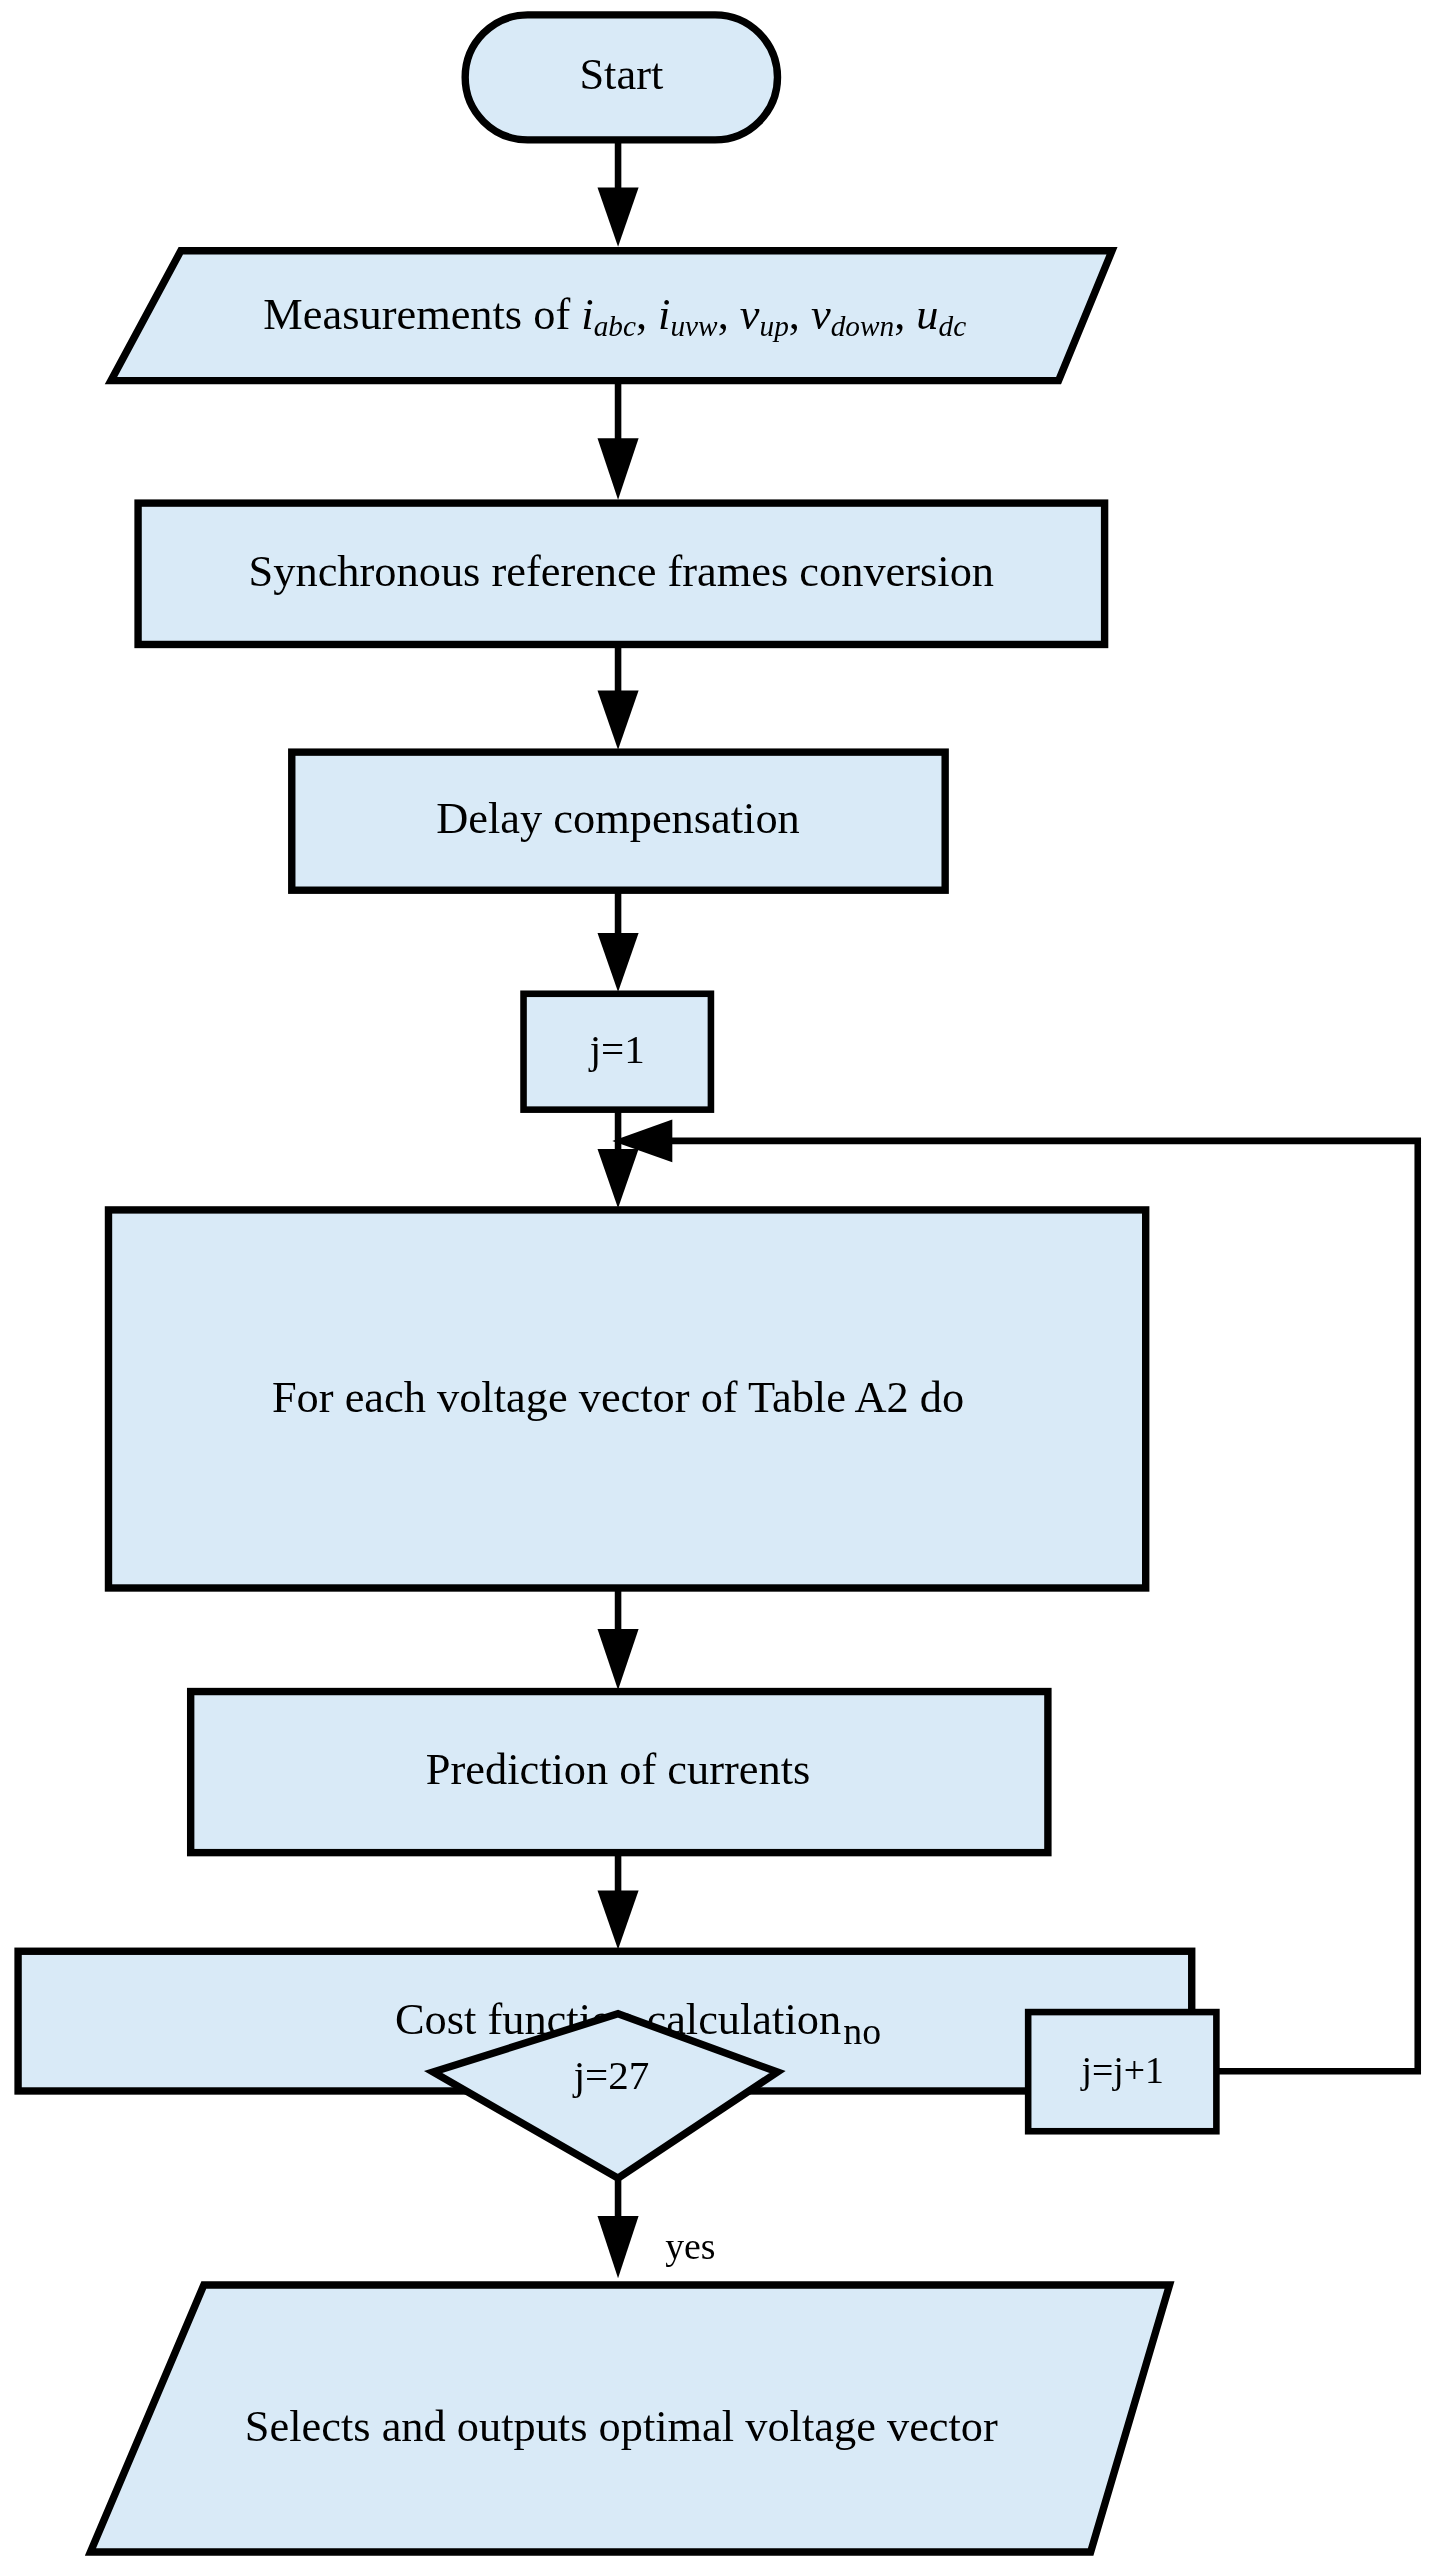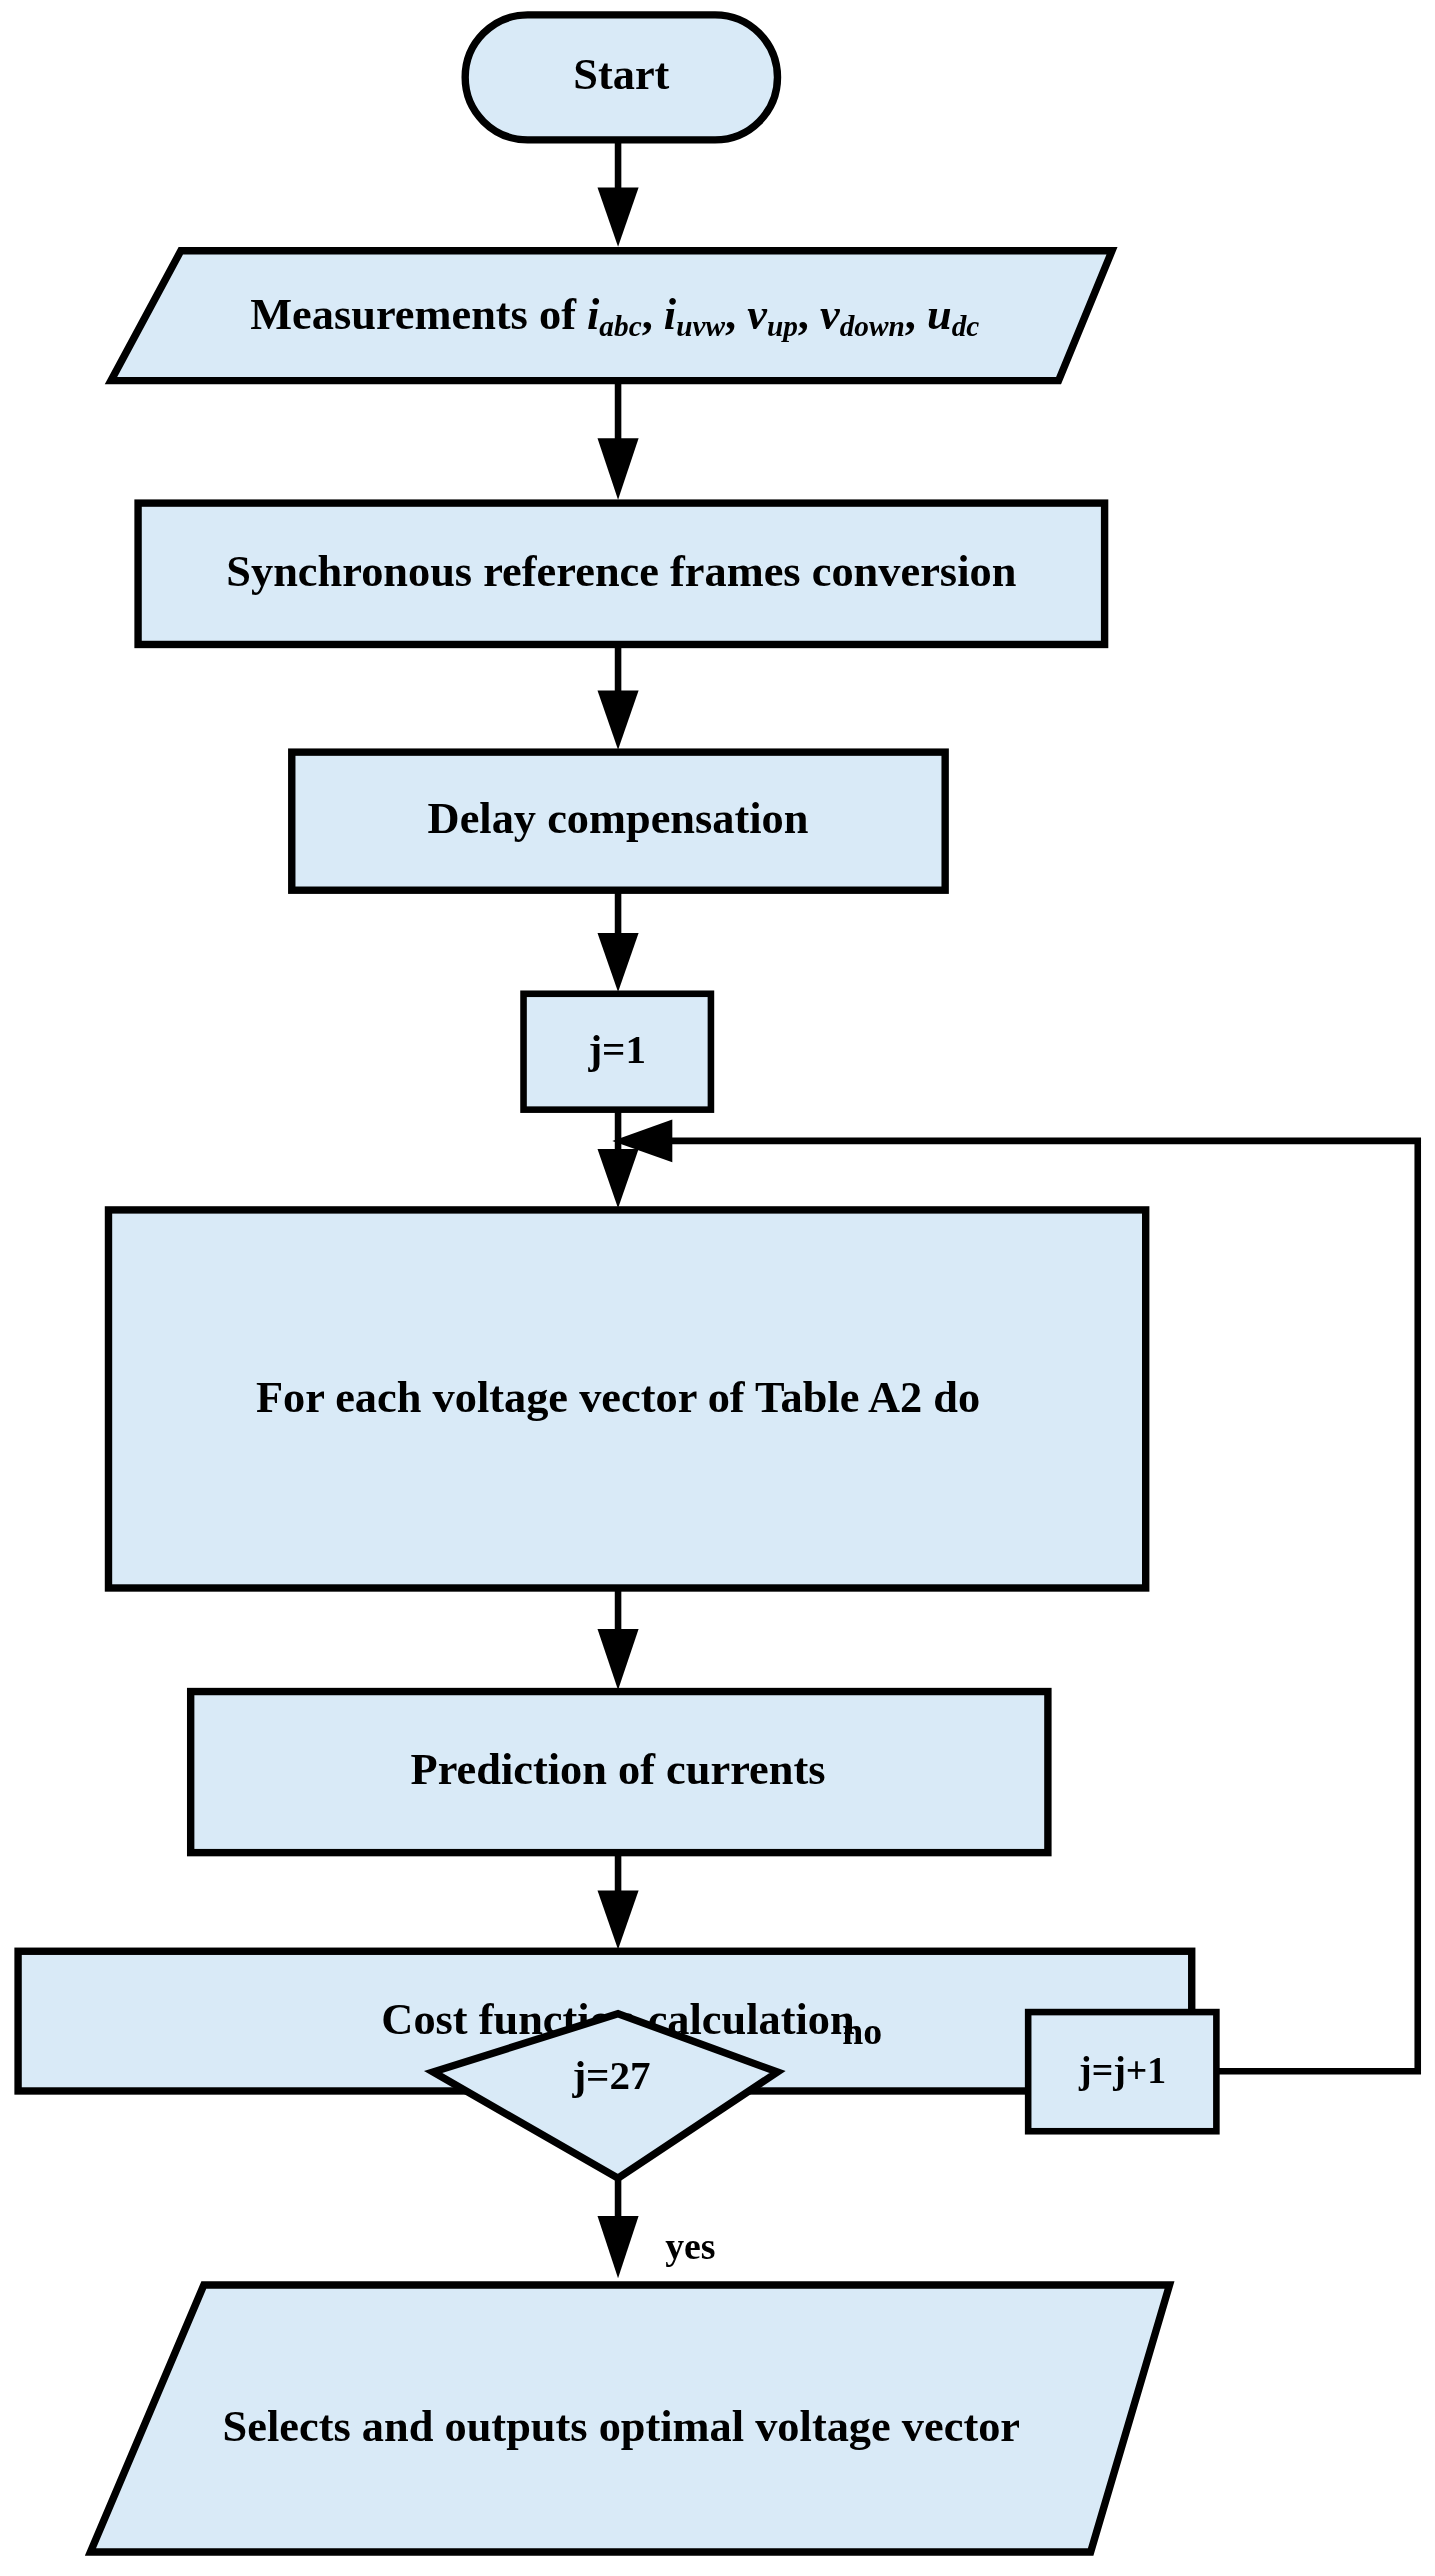--- a/index.html
+++ b/index.html
@@ -10,21 +10,20 @@
   body {
     width: 1435px;
     height: 2576px;
     font-family: "Liberation Serif", "DejaVu Serif", serif;
     overflow: hidden;
   }
   #flow-root {
     position: relative;
     width: 1435px;
     height: 2576px;
-    font-weight: bold;
   }
   svg#flow-svg {
     display: block;
     width: 1435px;
     height: 2576px;
   }
   .node-shape {
     fill: #d9eaf7;
     stroke: #000000;
     stroke-width: 9;

